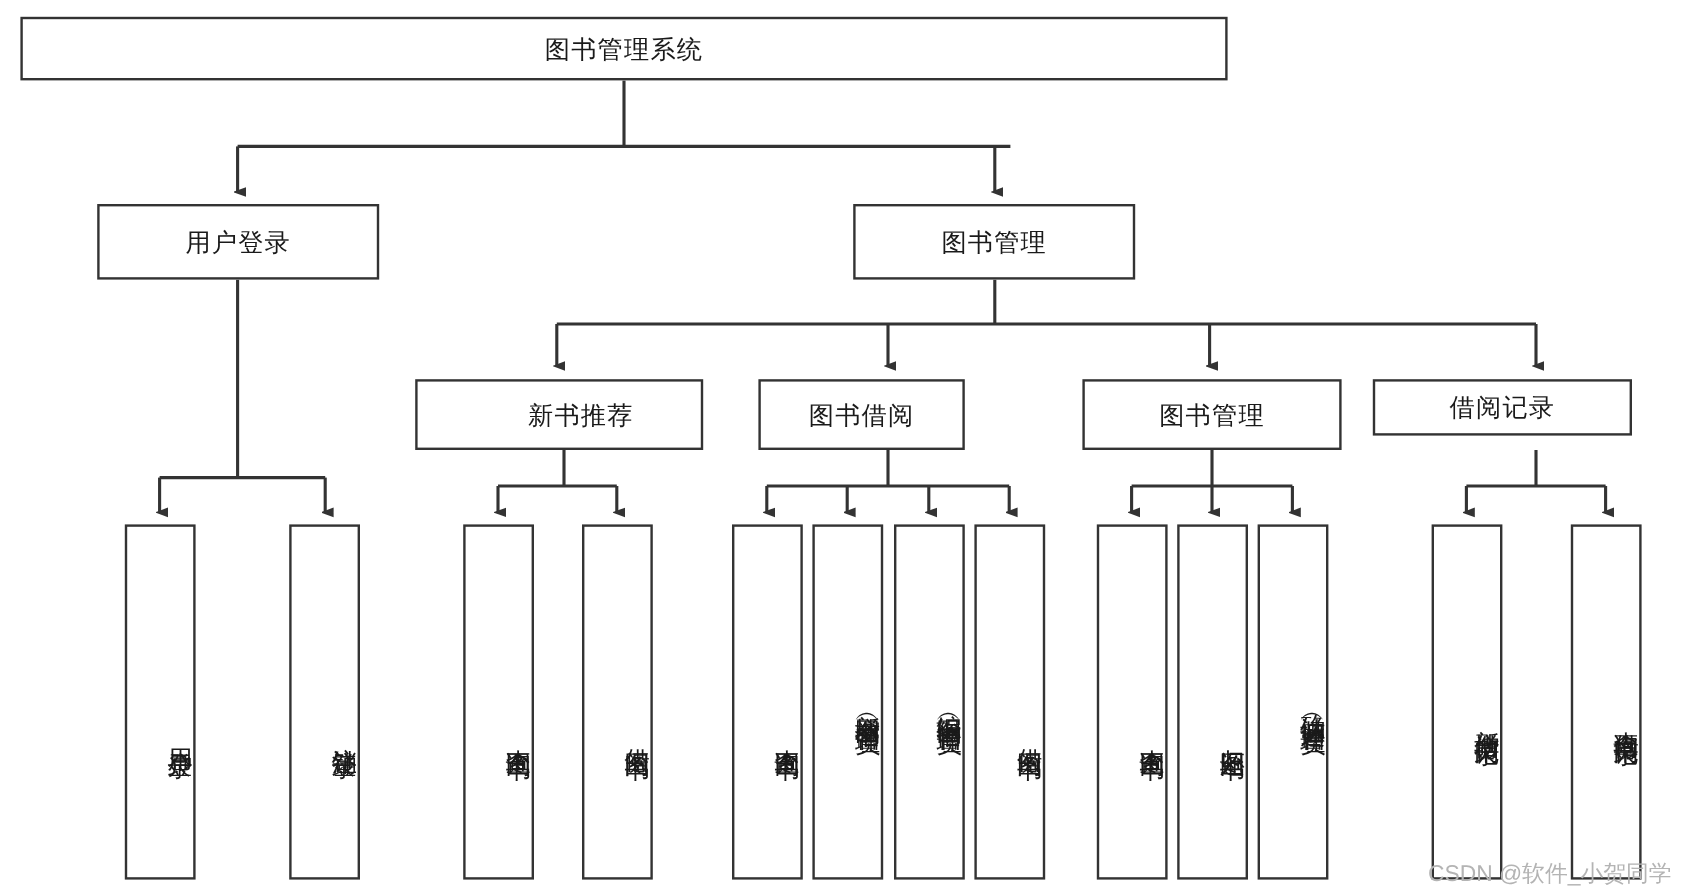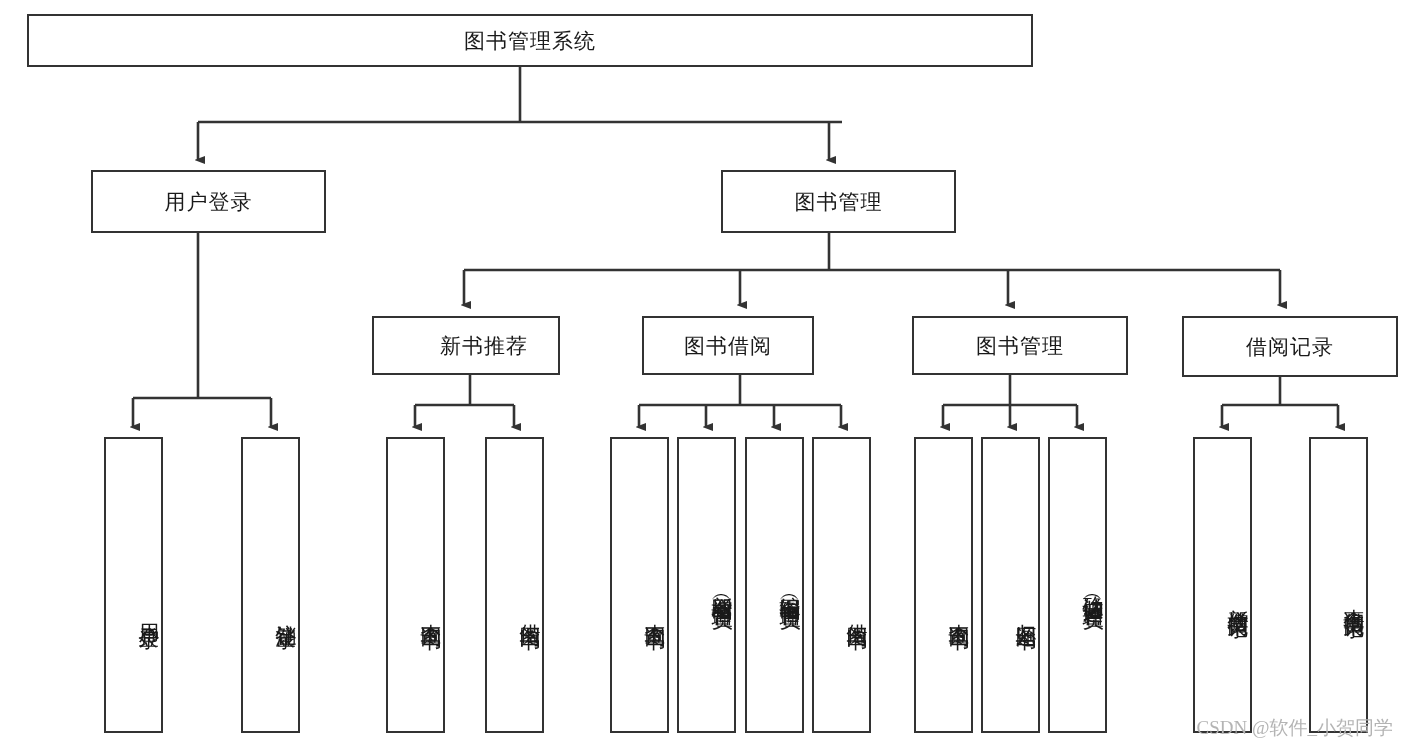--- a/index.html
+++ b/index.html
@@ -32,21 +32,20 @@
     border: 2px solid #333333;
     display: flex;
     align-items: center;
     justify-content: center;
     color: #1a1a1a;
     z-index: 2;
   }
   .node.horiz {
     font-size: 21px;
     letter-spacing: 1px;
-    margin-left: 10px;
   }
   .node.vert {
     writing-mode: vertical-rl;
     text-orientation: upright;
     font-size: 21px;
     letter-spacing: 2px;
     line-height: 1.15;
     padding-top: 4px;
     padding-bottom: 4px;
     white-space: nowrap;
@@ -66,21 +65,21 @@
     margin-top: 26px;
   }
   #watermark {
     position: absolute;
     right: 12px;
     bottom: 6px;
     font-size: 19px;
     color: #b4b4b4;
     z-index: 5;
     white-space: nowrap;
-    font-family: Liberation Serif, serif;
+    font-family: Liberation Sans, sans-serif;
   }
 </style>
 </head>
 <body>
 
 <div id="canvas">
 
   <svg id="edges" viewBox="0 0 1405 747" xmlns="http://www.w3.org/2000/svg">
     <defs>
       <marker id="arrow" markerWidth="10" markerHeight="10" refX="4.5" refY="7" orient="auto" markerUnits="userSpaceOnUse">
@@ -135,30 +134,30 @@
     <span>图书管理系统</span>
   </div>
 
   <div class="node horiz" style="left:81px; top:170px; width:235px; height:63px;">
     <span>用户登录</span>
   </div>
   <div class="node horiz" style="left:711px; top:170px; width:235px; height:63px;">
     <span>图书管理</span>
   </div>
 
-  <div class="node horiz" style="left:362px; top:316px; width:188px; height:59px;padding-left:36px;">
+  <div class="node horiz" style="left:346px; top:316px; width:240px; height:59px;padding-left:36px;">
     <span>新书推荐</span>
   </div>
   <div class="node horiz" style="left:632px; top:316px; width:172px; height:59px;">
     <span>图书借阅</span>
   </div>
   <div class="node horiz" style="left:902px; top:316px; width:216px; height:59px;">
     <span>图书管理</span>
   </div>
-  <div class="node horiz" style="left:1172px; top:316px; width:216px; height:61px;">
+  <div class="node horiz" style="left:1144px; top:316px; width:216px; height:47px;">
     <span>借阅记录</span>
   </div>
 
   <div class="node vert" style="left:104px; top:437px; width:59px; height:296px;">
     <span>用户登录</span>
   </div>
   <div class="node vert" style="left:241px; top:437px; width:59px; height:296px;">
     <span>注销登录</span>
   </div>
 

